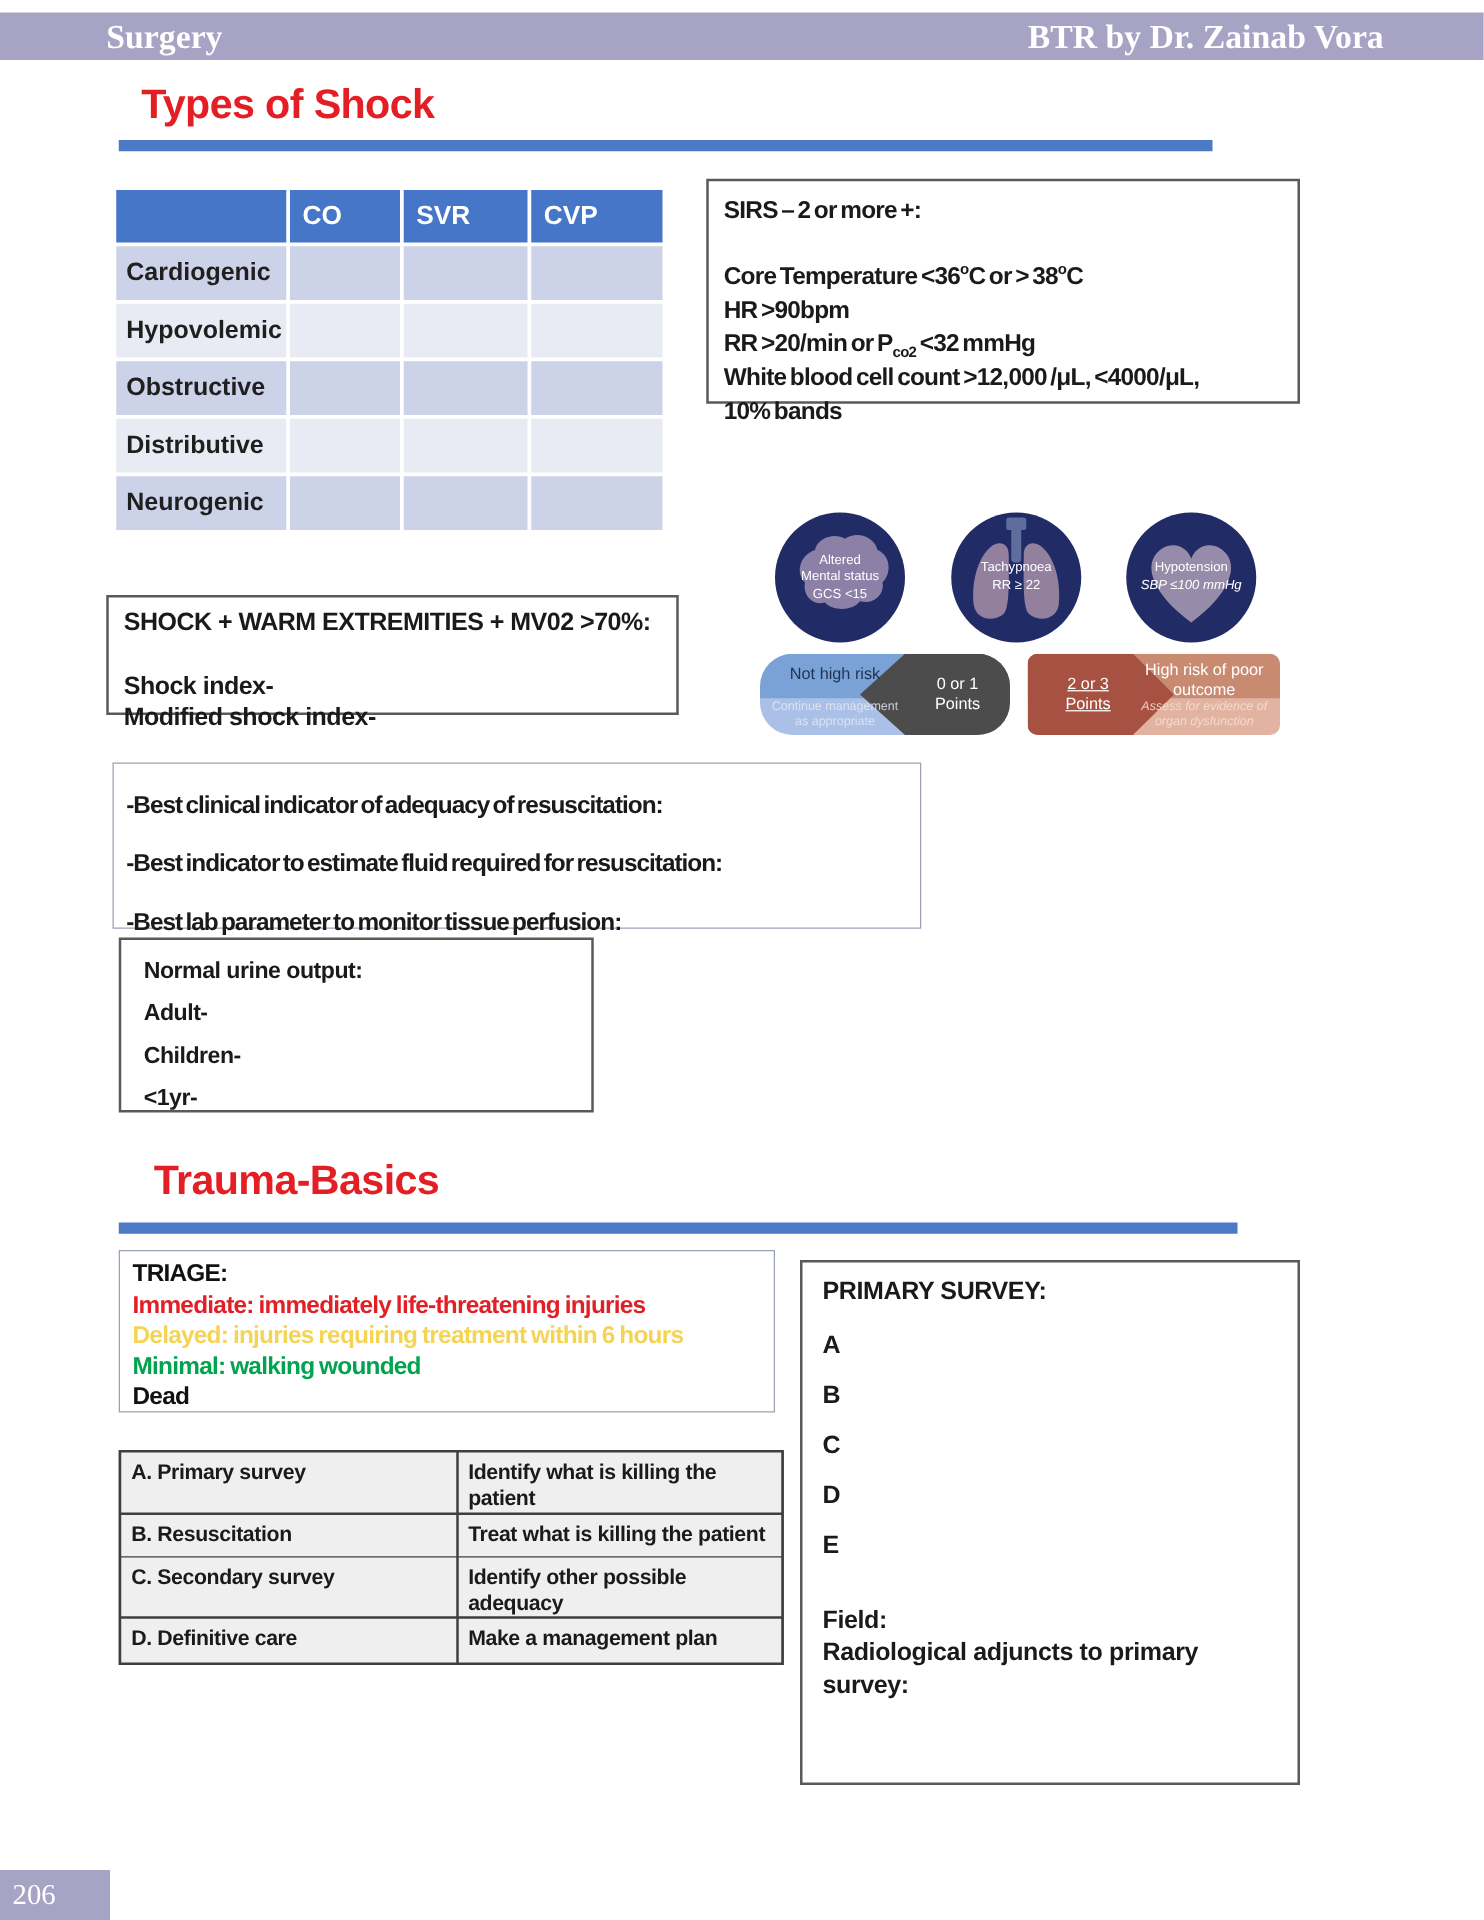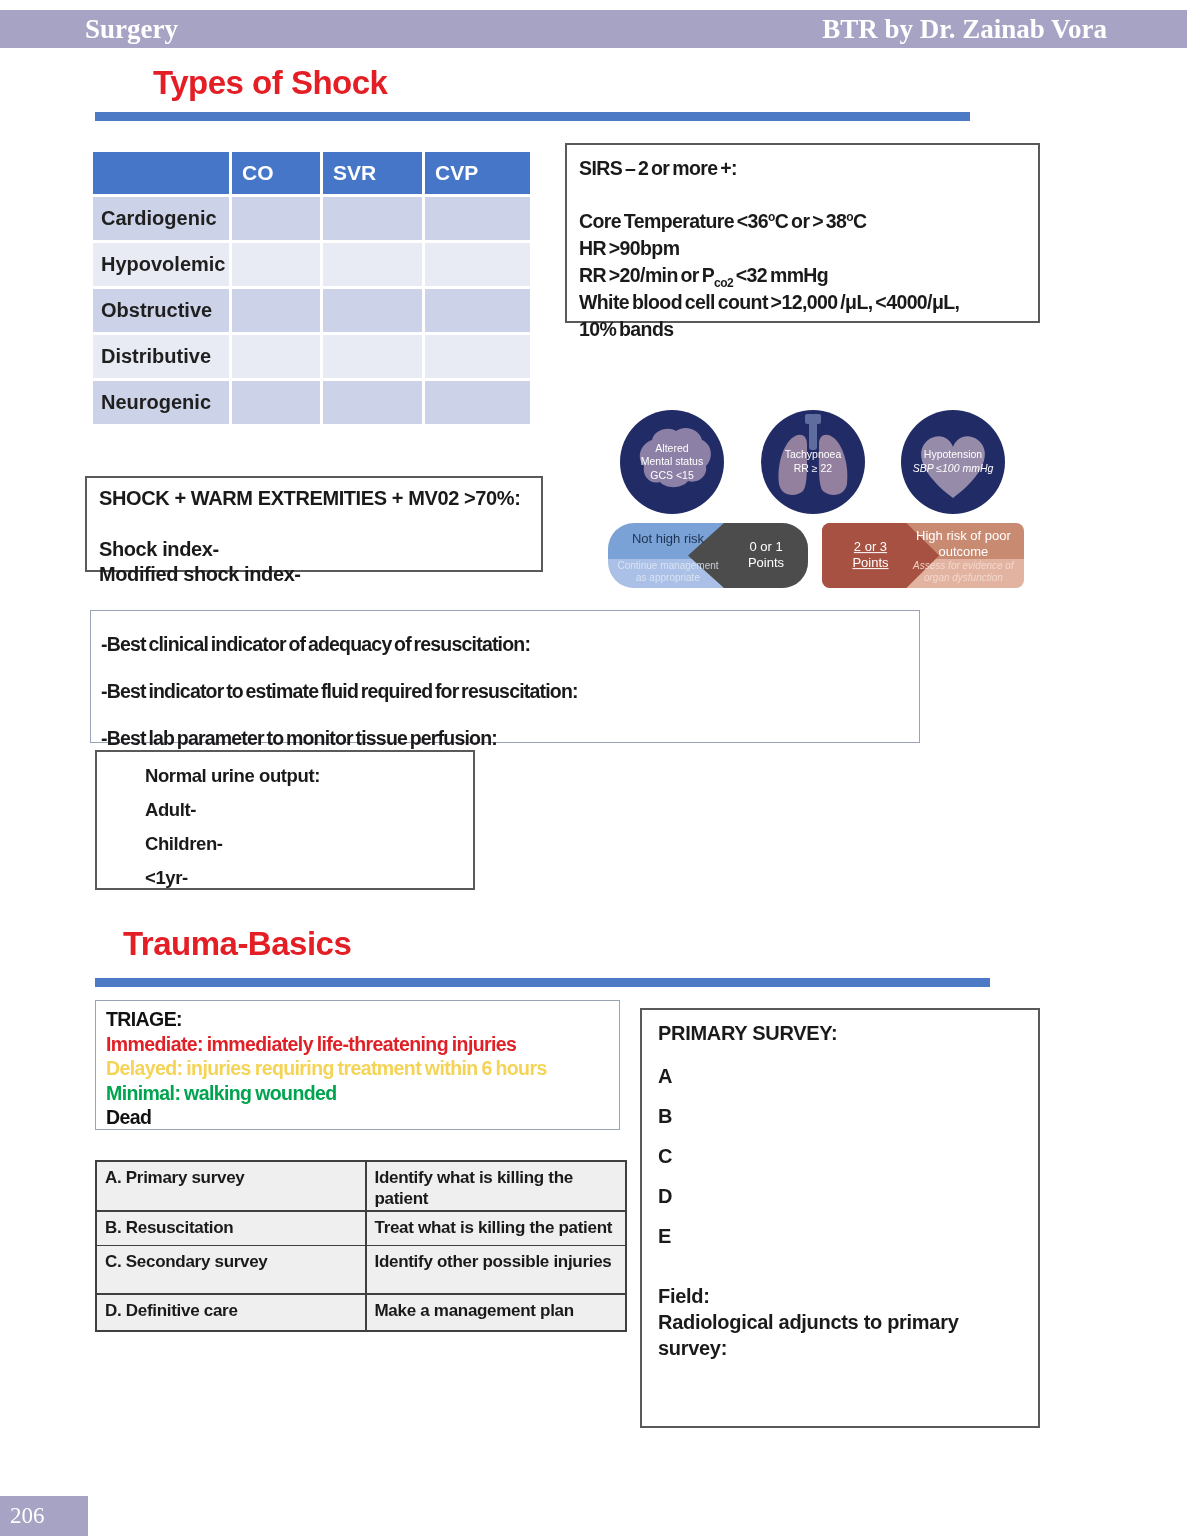--- a/index.html
+++ b/index.html
@@ -76,28 +76,28 @@
   .r-sub{position:absolute;right:1%;bottom:5%;width:58%;text-align:center;color:#f6ddd2;opacity:.9;
          font-style:italic;font-size:10px;line-height:1.25;}
 
   
   .shock-box{left:85px;top:476px;width:458px;height:96px;padding:9px 12px;font-size:20px;font-weight:bold;
              letter-spacing:-0.4px;}
   .shock-box .title{margin-bottom:27px;}
   .shock-box .line{line-height:25px;}
 
   
-  .ind-box{left:90px;top:610px;width:830px;height:133px;padding:22px 0 0 10px;font-size:19.5px;
+  .ind-box{left:90px;top:610px;width:647px;height:133px;padding:22px 0 0 10px;font-size:19.5px;
            font-weight:bold;}
   .ind-box p{margin:0 0 24px 0;letter-spacing:-0.8px;word-spacing:-2px;}
 
   
   .urine-box{left:95px;top:750px;width:380px;height:140px;padding:14px 0 0 18px;font-size:18.5px;
              font-weight:bold;letter-spacing:-0.4px;}
-  .urine-box div{margin-bottom:15px;line-height:19px;margin-left:30px;}
+  .urine-box div{margin-bottom:15px;line-height:19px;}
 
   
   .triage-box{left:95px;top:1000px;width:525px;height:130px;padding:6px 0 0 10px;font-size:19.5px;
               font-weight:bold;letter-spacing:-0.6px;word-spacing:-1px;line-height:24.5px;}
 
   
   .tr-table{position:absolute;left:95px;top:1160px;display:grid;grid-template-columns:268px 258px;
             grid-template-rows:48px 33px 47px 35px;gap:1.5px;background:#3f3f3f;border:2px solid #3f3f3f;}
   .tr-cell{background:#efefef;padding:5px 6px 0 8px;font-weight:bold;font-size:17px;
            letter-spacing:-0.3px;line-height:21px;box-sizing:border-box;}
@@ -113,21 +113,21 @@
 </head>
 <body>
 
 <div class="page">
 
   <div class="top-bar">
     <span>Surgery</span>
     <span>BTR by Dr. Zainab Vora</span>
   </div>
 
-  <div class="sec-title" style="left:113px;top:64px;margin-left:40px;">Types of Shock</div>
+  <div class="sec-title" style="left:113px;top:64px;">Types of Shock</div>
   <div class="rule" style="left:95px;top:112px;width:875px;"></div>
 
   <div class="sh-table">
     <div class="sh-h"></div>
     <div class="sh-h">CO</div>
     <div class="sh-h">SVR</div>
     <div class="sh-h">CVP</div>
 
     <div class="sh-c row-a">Cardiogenic</div>
     <div class="sh-c row-a"></div>
@@ -249,21 +249,21 @@
     <div style="color:#00a44f;">Minimal: walking wounded</div>
     <div style="color:#111111;">Dead</div>
   </div>
 
   <div class="tr-table">
     <div class="tr-cell">A. Primary survey</div>
     <div class="tr-cell">Identify what is killing the patient</div>
     <div class="tr-cell">B. Resuscitation</div>
     <div class="tr-cell">Treat what is killing the patient</div>
     <div class="tr-cell">C. Secondary survey</div>
-    <div class="tr-cell">Identify other possible injuries</div>
+    <div class="tr-cell">Identify other possible adequacy</div>
     <div class="tr-cell">D. Definitive care</div>
     <div class="tr-cell">Make a management plan</div>
   </div>
 
   <div class="box ps-box">
     <div class="title">PRIMARY SURVEY:</div>
     <div class="item">A</div>
     <div class="item">B</div>
     <div class="item">C</div>
     <div class="item">D</div>

